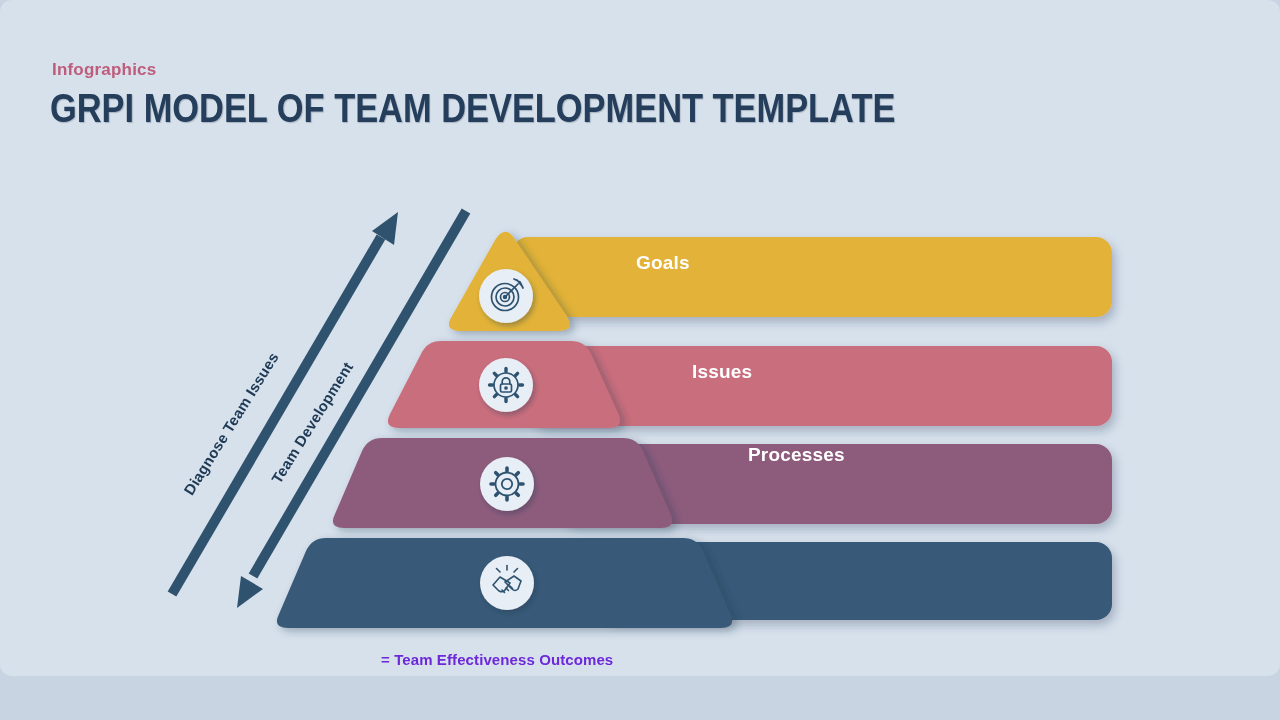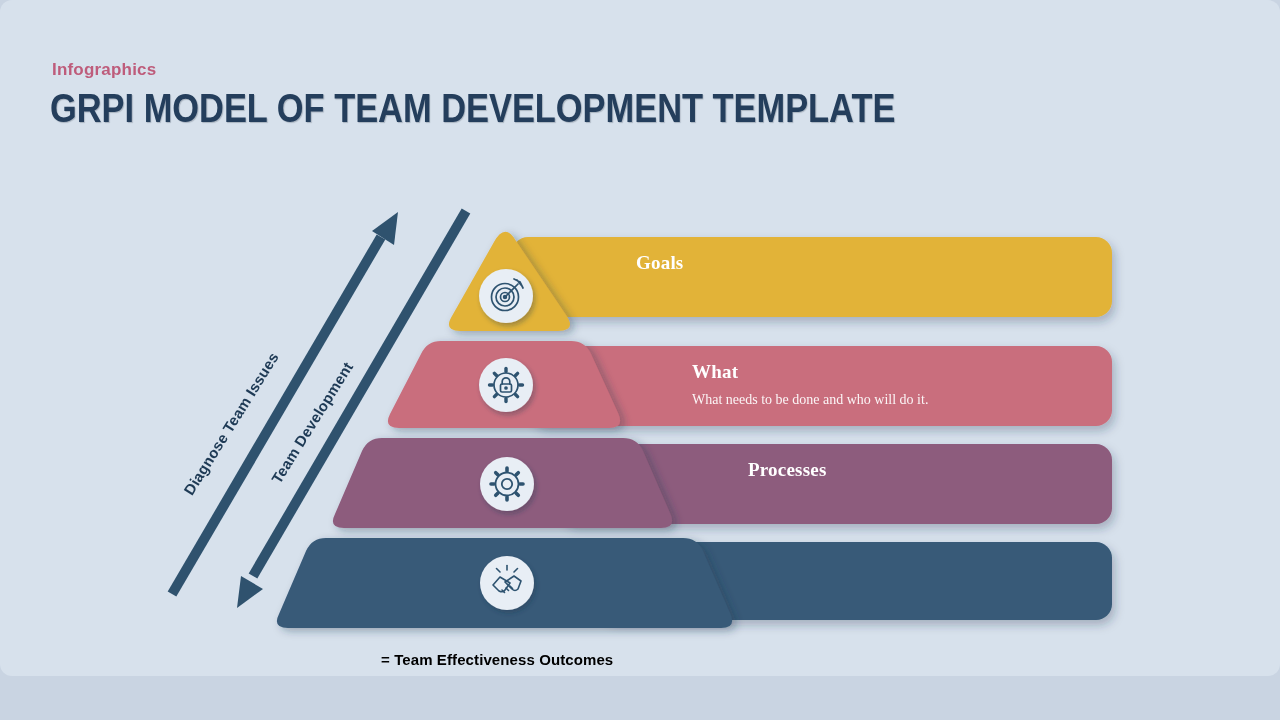--- a/index.html
+++ b/index.html
@@ -5,24 +5,24 @@
   html,body{margin:0;padding:0;}
   body{font-family:"Liberation Sans","DejaVu Sans",sans-serif;background:#c9d4e2;}
   .slide{position:relative;width:1280px;height:676px;background:#D7E1EC;overflow:hidden;border-radius:12px;}
   .abs{position:absolute;}
   .eyebrow{left:52px;top:60px;font-size:17px;font-weight:700;color:#BE5C7B;letter-spacing:.2px;}
   .title{left:50px;top:86px;font-size:40px;font-weight:700;color:#243E5C;white-space:nowrap;
          transform:scaleX(.86);transform-origin:left top;letter-spacing:0;
          text-shadow:1px 1px 1px rgba(30,45,60,.25);}
   .rot-label{width:210px;text-align:center;font-size:15px;font-weight:700;color:#1E3A55;
              transform:rotate(-58deg);transform-origin:center;letter-spacing:.2px;white-space:nowrap;}
-  .row-text{color:#fff;font-family:Liberation Serif, serif;}
+  .row-text{color:#fff;}
   .row-text h3{margin:0;font-size:19px;font-weight:700;letter-spacing:.2px;}
   .row-text p{margin:7px 0 0 0;font-size:14px;color:rgba(255,255,255,.93);line-height:1.42;}
-  .legend{left:381px;top:651px;font-size:15px;font-weight:700;color:#000000;letter-spacing:.1px;}
+  .legend{left:381px;top:651px;font-size:15px;font-weight:700;color:#6d28d9;letter-spacing:.1px;}
   .bottom-edge{left:57px;top:717px;width:1166px;height:3px;background:#1B2B3C;border-radius:2px;}
   svg{position:absolute;left:0;top:0;}
 </style>
 </head>
 <body>
 
 <div class="slide">
 
   <svg width="1280" height="720" viewBox="0 0 1280 720">
     <defs>
@@ -112,23 +112,22 @@
   <div class="abs eyebrow">Infographics</div>
   <div class="abs title">GRPI MODEL OF TEAM DEVELOPMENT TEMPLATE</div>
 
   <div class="abs rot-label" style="left:126px;top:415px;">Diagnose Team Issues</div>
   <div class="abs rot-label" style="left:207px;top:414px;">Team Development</div>
 
   <div class="abs row-text" style="left:636px;top:252px;width:420px;">
     <h3>Goals</h3>
   </div>
   <div class="abs row-text" style="left:692px;top:361px;width:400px;">
-    <h3>What</h3>
-    <p>What needs to be done and who will do it.</p>
+    <h3>Issues</h3>
   </div>
-  <div class="abs row-text" style="left:748px;top:459px;width:360px;">
+  <div class="abs row-text" style="left:748px;top:444px;width:360px;">
     <h3>Processes</h3>
   </div>
 
   <div class="abs legend">= Team Effectiveness Outcomes</div>
 
   <div class="abs bottom-edge"></div>
 </div>
 
 </body></html>

